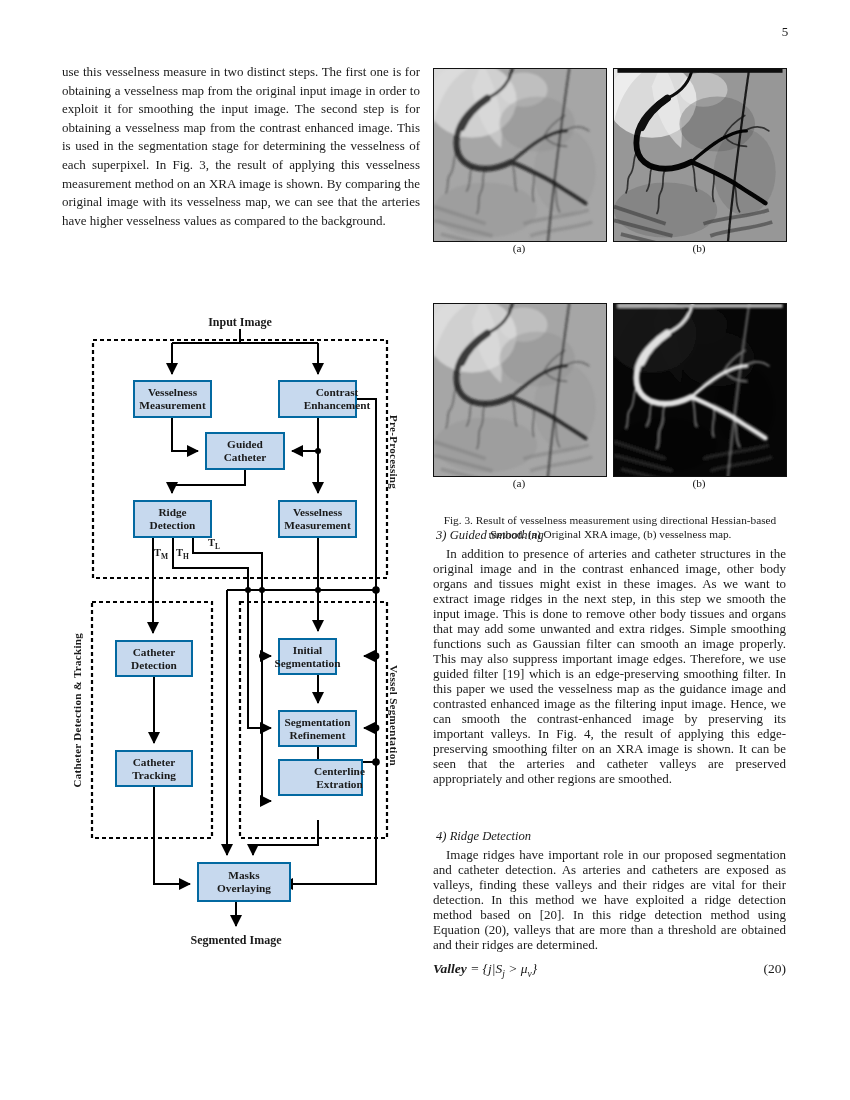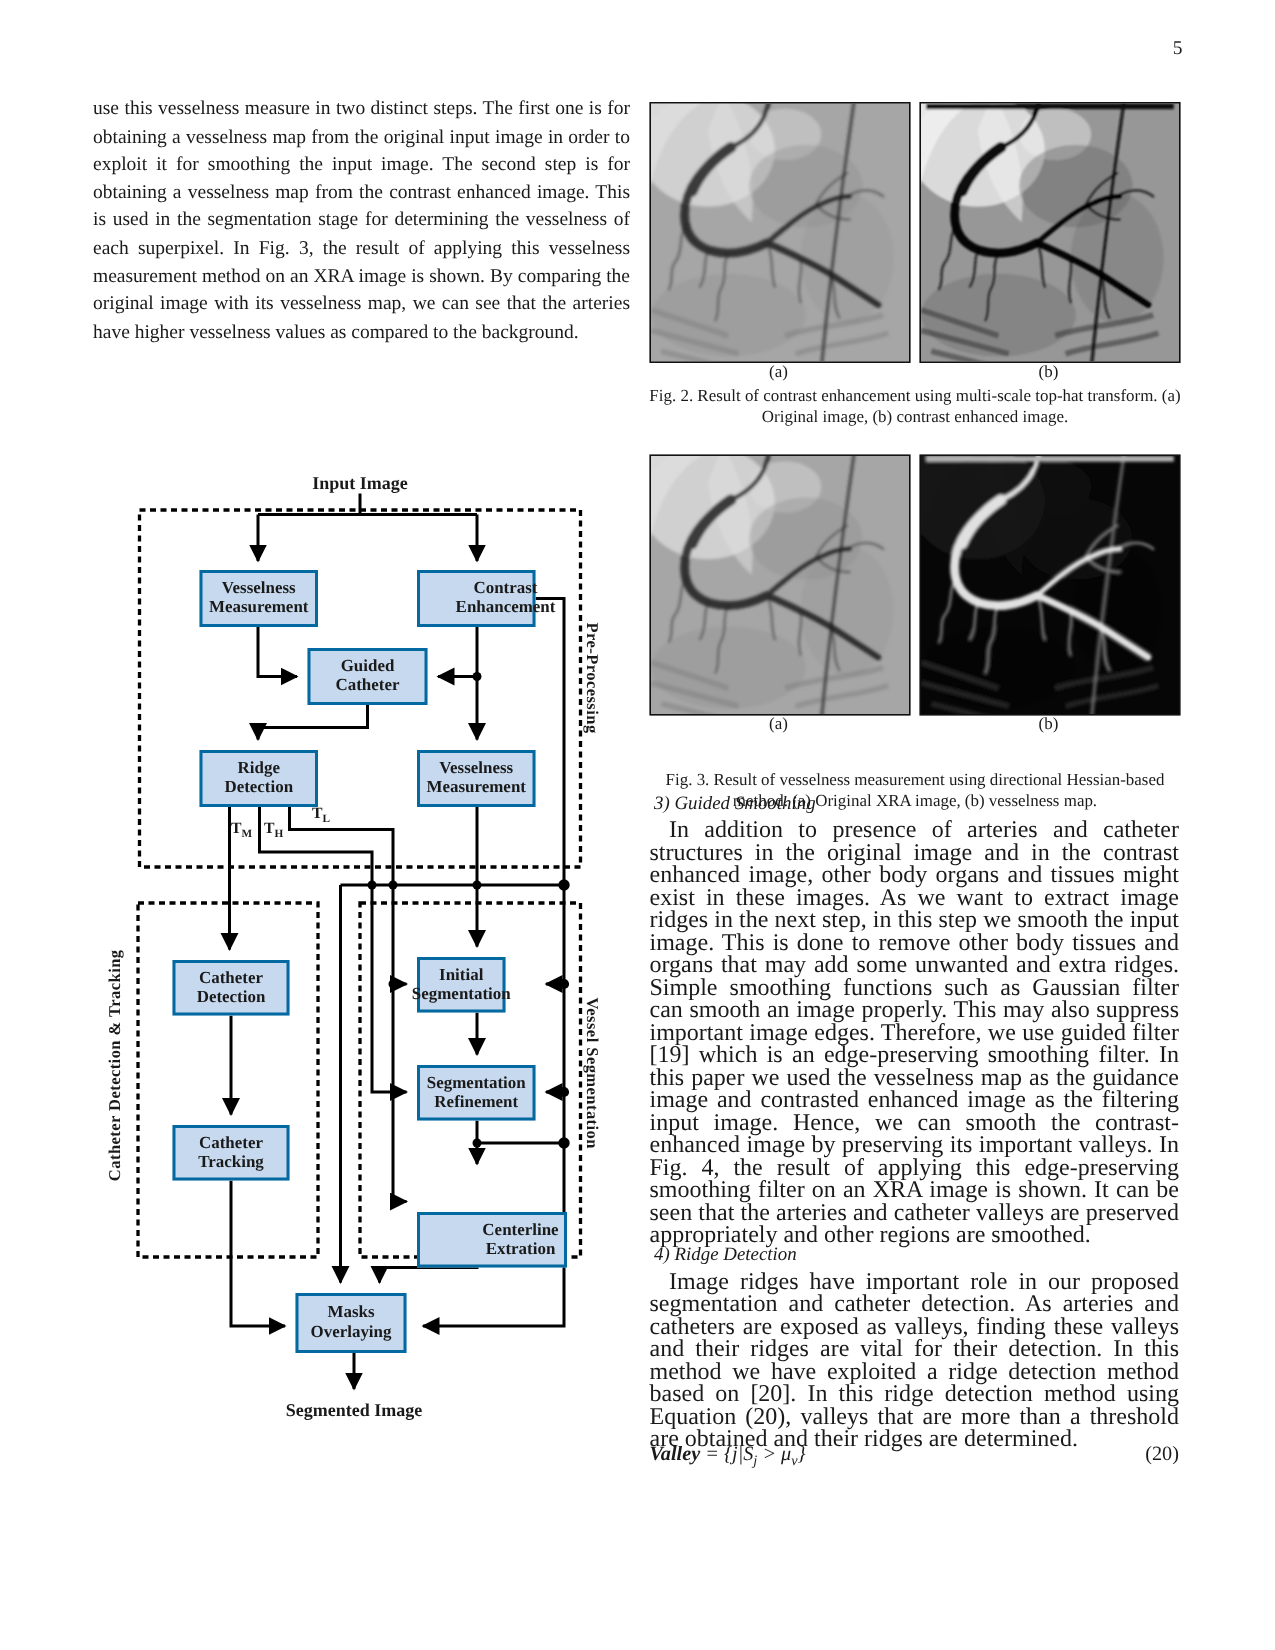--- a/index.html
+++ b/index.html
@@ -3,21 +3,21 @@
 <meta charset="utf-8">
 <style>
   html,body{margin:0;padding:0;background:#e8e8e8;}
   .page{position:relative;width:850px;height:1100px;background:#ffffff;margin:0 auto;
         font-family:"Liberation Serif", serif;color:#1a1a1a;overflow:hidden;}
   .pageno{position:absolute;top:24px;left:770px;width:30px;text-align:center;font-size:13px;}
   
   .lpara{position:absolute;left:62px;top:63px;width:358px;font-size:13px;line-height:18.6px;
          text-align:justify;}
   
-  .rcol-par{position:absolute;width:353px;font-size:16px;line-height:15px;text-align:justify;text-indent:13px;}
+  .rcol-par{position:absolute;width:353px;font-size:13px;line-height:15px;text-align:justify;text-indent:13px;}
   .sechead{position:absolute;font-size:12.6px;font-style:italic;}
   .figcap{position:absolute;text-align:center;font-size:11.3px;line-height:14px;}
   .plabel{position:absolute;width:172px;text-align:center;font-size:11.3px;}
   .panel{position:absolute;width:172px;height:172px;border:1px solid #111;background:#999;overflow:hidden;}
   .panel svg{display:block;}
   
   .eqrow{position:absolute;left:433px;top:961px;width:353px;font-size:13.5px;}
   .eq-l{font-style:italic;}
   .eq-v{font-weight:bold;}
   .eq-n{float:right;font-style:normal;}
@@ -145,25 +145,25 @@
       <span>Tracking</span>
     </div>
     <div class="dbox" style="left:193px;top:323px;width:59px;height:37px;">
       <span>Initial</span>
       <span>Segmentation</span>
     </div>
     <div class="dbox" style="left:193px;top:395px;width:79px;height:37px;">
       <span>Segmentation</span>
       <span>Refinement</span>
     </div>
-    <div class="dbox" style="left:193px;top:493px;width:100px;height:37px;padding-left:38px;">
+    <div class="dbox" style="left:193px;top:444px;width:85px;height:37px;padding-left:38px;">
       <span>Centerline</span>
       <span>Extration</span>
     </div>
-    <div class="dbox" style="left:112px;top:547px;width:74px;height:40px;">
+    <div class="dbox" style="left:112px;top:547px;width:94px;height:40px;">
       <span>Masks</span>
       <span>Overlaying</span>
     </div>
 
     <div class="tlab" style="left:69px;top:232px;"><span>T</span><sub>M</sub></div>
     <div class="tlab" style="left:91px;top:232px;"><span>T</span><sub>H</sub></div>
     <div class="tlab" style="left:109px;top:222px;padding-left:14px;"><span>T</span><sub>L</sub></div>
 
     <div class="vlabel" style="left:303px;top:100px;">Pre-Processing</div>
     <div class="vlabel up" style="left:-14px;top:318px;">Catheter Detection &amp; Tracking</div>
@@ -260,21 +260,20 @@
       <path d="M31,17 C25,21 19,27 16,34" stroke-width="4.2"></path>
       <path d="M45,54 C52,48 59,42 66,39 C70,37 73,36 77,36" stroke-width="1.9"></path>
       <path d="M45,54 C54,58 63,62 71,67 C77,71 82,74 88,78" stroke-width="2.6"></path>
     </g>
     <rect x="2" y="0" width="96" height="2.2" fill="#101010"></rect>
   </g>
       </svg>
     </div>
   <div class="plabel" style="left:433px;top:242px;">(a)</div>
   <div class="plabel" style="left:613px;top:242px;">(b)</div>
-  <div class="figcap" style="left:425px;top:257px;width:370px;">Fig. 2. Result of contrast enhancement using multi-scale top-hat transform. (a) Original image, (b) contrast enhanced image.</div>
 
   <div class="panel" style="left:433px;top:303px;">
       <svg viewBox="0 0 100 100" preserveAspectRatio="none" width="100%" height="100%">
   <defs>
           <filter id="blur2" x="-15%" y="-15%" width="130%" height="130%">
             <feGaussianBlur stdDeviation="0.7"></feGaussianBlur>
           </filter>
         </defs>
   <rect x="0" y="0" width="100" height="100" fill="#a6a6a6"></rect>
   <g filter="url(#blur2)">

